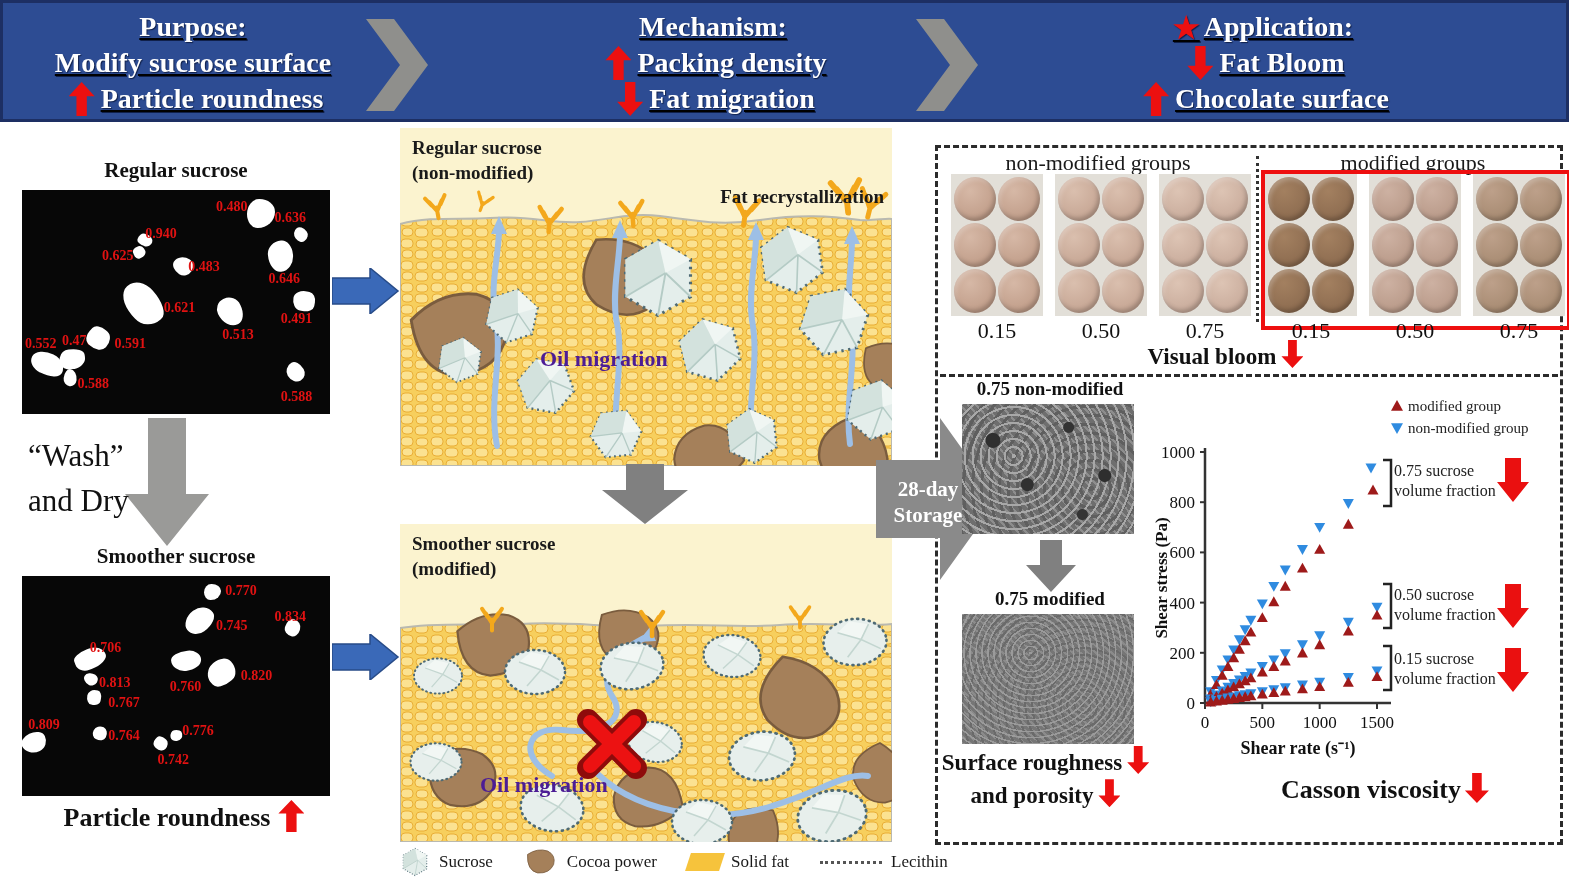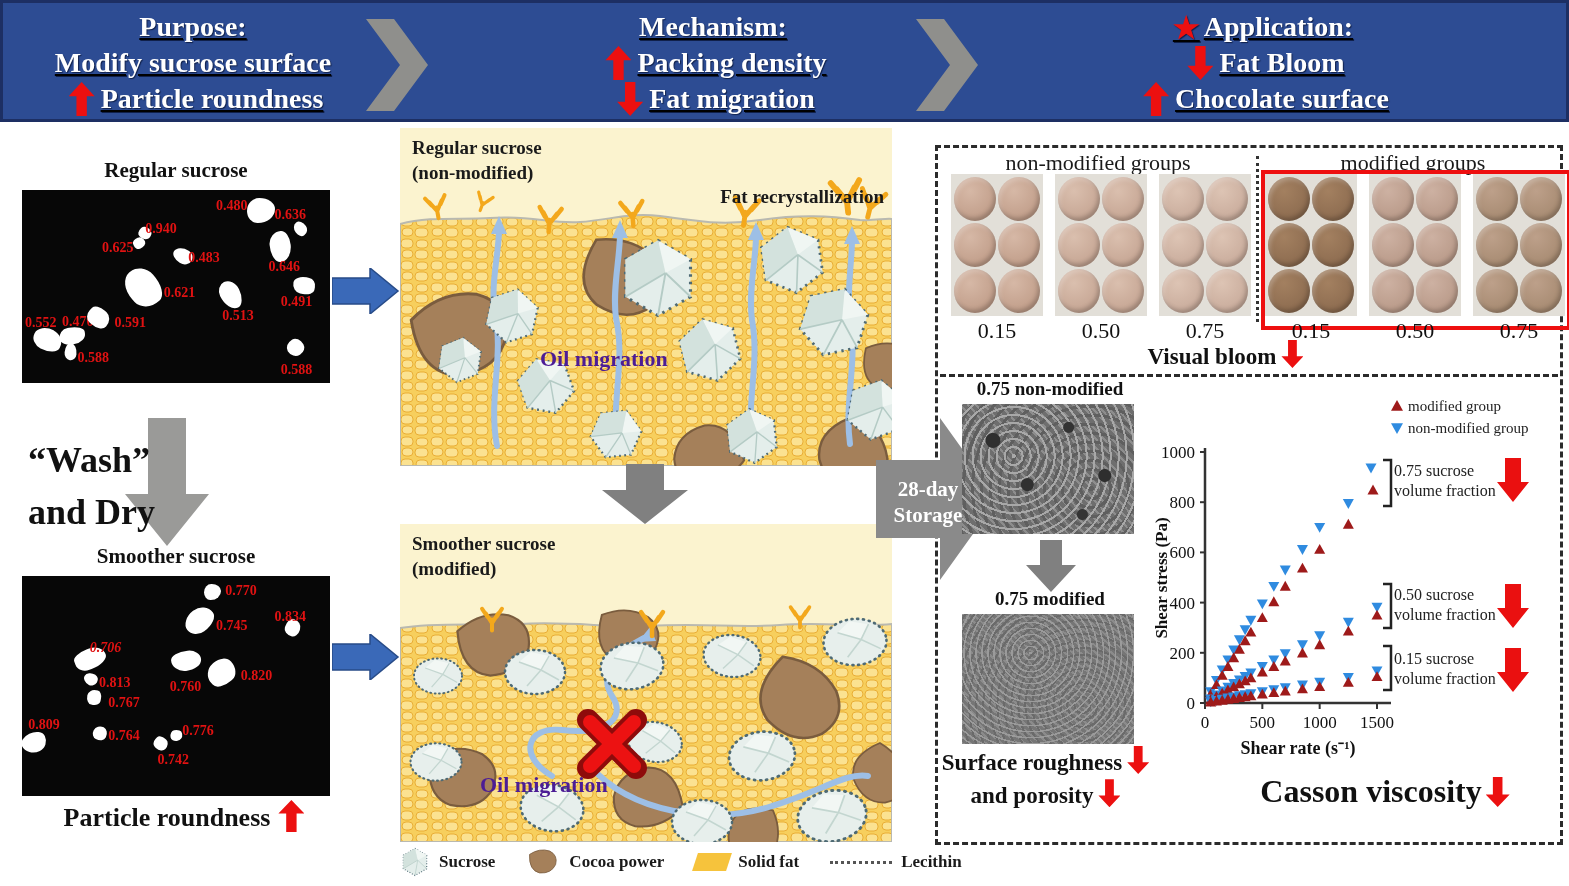--- a/index.html
+++ b/index.html
@@ -18,31 +18,31 @@
   .r-up{clip-path:polygon(50% 0,100% 42%,70% 42%,70% 100%,30% 100%,30% 42%,0 42%);}
   .r-down{clip-path:polygon(50% 100%,100% 58%,70% 58%,70% 0,30% 0,30% 58%,0 58%);}
   .ar-b{width:26px;height:34px;margin:0 6px;}
   .ar-s{width:22px;height:28px;margin:0 5px;vertical-align:-4px;}
   .star::before{content:"★";color:#ec1010;font-size:30px;margin-right:4px;}
   
   .col-title{position:absolute;text-align:center;font-weight:bold;font-size:21px;color:#111;}
   .p-box{position:absolute;left:22px;width:308px;background:#070707;}
   .p-blob{position:absolute;background:#ffffff;}
   .p-val{position:absolute;color:#e01212;font-weight:bold;font-size:14px;white-space:nowrap;}
-  .wash{position:absolute;left:28px;top:434px;font-weight:bold;font-size:36px;color:#111;line-height:1.45;}
+  .wash{position:absolute;left:28px;top:434px;font-weight:normal;font-size:31px;color:#111;line-height:1.45;}
   .roundness{position:absolute;left:26px;top:800px;width:316px;text-align:center;
              font-weight:bold;font-size:26px;color:#111;}
   
   .panel{position:absolute;left:400px;width:492px;}
   .panel-title{position:absolute;left:12px;top:8px;font-weight:bold;font-size:19px;line-height:1.3;color:#1a1a1a;}
   .fat-label{position:absolute;right:8px;top:58px;font-weight:bold;font-size:19px;color:#1a1a1a;}
   .oil-label{position:absolute;font-weight:bold;font-size:22px;color:#4c1d95;}
   
   .mleg{position:absolute;left:400px;top:845px;height:34px;display:flex;align-items:center;gap:9px;}
-  .mleg-label{font-weight:bold;font-size:17px;color:#1a1a1a;margin-right:22px;}
+  .mleg-label{font-weight:normal;font-size:17px;color:#1a1a1a;margin-right:22px;}
   .fat-chip{display:inline-block;width:34px;height:18px;background:#f6c33c;transform:skewX(-18deg);}
   .lec-dots{display:inline-block;width:62px;border-top:3px dotted #555;}
   
   .dash-box{position:absolute;left:935px;top:145px;width:628px;height:700px;
             border:3px dashed #2b2b2b;box-sizing:border-box;}
   .group-title{position:absolute;text-align:center;font-size:22px;color:#1a1a1a;}
   .bloom-panel{position:absolute;width:92px;height:142px;background:#e2dfd8;
                display:grid;grid-template-columns:1fr 1fr;grid-auto-rows:1fr;gap:2px;padding:3px;box-sizing:border-box;}
   .disc{border-radius:50%;box-shadow:inset -2px -3px 4px rgba(0,0,0,.22),inset 2px 3px 4px rgba(255,255,255,.25);}
   .bloom-label{position:absolute;width:92px;text-align:center;font-size:22px;color:#111;}
@@ -142,21 +142,21 @@
           <span>Fat Bloom</span>
         </div>
       <div class="b-line">
           <span class="r-ar r-up ar-b"></span>
           <span>Chocolate surface</span>
         </div>
     </div>
   </div>
 
   <div class="col-title" style="left:22px;top:158px;width:308px;">Regular sucrose</div>
-  <div id="regular-box" class="p-box" style="top:190px;height:193px;">
+  <div id="regular-box" class="p-box" style="top:190px;height:224px;">
       <div class="p-blob" style="left: 73%; top: 4%; width: 9%; height: 13%; border-radius: 44% 56% 62% 38% / 52% 44% 56% 48%; transform: rotate(0deg);"></div>
       <div class="p-val" style="left: 63%; top: 4%;">0.480</div>
       <div class="p-blob" style="left: 88%; top: 17%; width: 5%; height: 6%; border-radius: 58% 42% 48% 52% / 46% 58% 42% 54%; transform: rotate(53deg);"></div>
       <div class="p-val" style="left: 82%; top: 9%;">0.636</div>
       <div class="p-blob" style="left: 38%; top: 19%; width: 4%; height: 6.5%; border-radius: 50% 50% 40% 60% / 55% 45% 60% 40%; transform: rotate(106deg);"></div>
       <div class="p-val" style="left: 40%; top: 16%;">0.940</div>
       <div class="p-blob" style="left: 36%; top: 25%; width: 4%; height: 5.5%; border-radius: 62% 38% 55% 45% / 48% 52% 38% 62%; transform: rotate(159deg);"></div>
       <div class="p-val" style="left: 26%; top: 26%;">0.625</div>
       <div class="p-blob" style="left: 49%; top: 30%; width: 6.5%; height: 8%; border-radius: 44% 56% 62% 38% / 52% 44% 56% 48%; transform: rotate(212deg);"></div>
       <div class="p-val" style="left: 54%; top: 31%;">0.483</div>
@@ -190,21 +190,21 @@
 
   <div class="col-title" style="left:22px;top:544px;width:308px;">Smoother sucrose</div>
   <div id="smoother-box" class="p-box" style="top:576px;height:220px;">
       <div class="p-blob" style="left: 59%; top: 3.5%; width: 5.5%; height: 7.5%; border-radius: 44% 56% 62% 38% / 52% 44% 56% 48%; transform: rotate(0deg);"></div>
       <div class="p-val" style="left: 66%; top: 3%;">0.770</div>
       <div class="p-blob" style="left: 54%; top: 13%; width: 7.5%; height: 14%; border-radius: 58% 42% 48% 52% / 46% 58% 42% 54%; transform: rotate(53deg);"></div>
       <div class="p-val" style="left: 63%; top: 19%; text-align: center;">0.745</div>
       <div class="p-blob" style="left: 85%; top: 20%; width: 5.5%; height: 7%; border-radius: 50% 50% 40% 60% / 55% 45% 60% 40%; transform: rotate(106deg);"></div>
       <div class="p-val" style="left: 82%; top: 15%;">0.834</div>
       <div class="p-blob" style="left: 17%; top: 33%; width: 10.5%; height: 9%; border-radius: 62% 38% 55% 45% / 48% 52% 38% 62%; transform: rotate(159deg);"></div>
-      <div class="p-val" style="left: 22%; top: 29%; font-style: italic;">0.706</div>
+      <div class="p-val" style="left: 22%; top: 29%;">0.706</div>
       <div class="p-blob" style="left: 20%; top: 44%; width: 4.5%; height: 5.5%; border-radius: 44% 56% 62% 38% / 52% 44% 56% 48%; transform: rotate(212deg);"></div>
       <div class="p-val" style="left: 25%; top: 45%;">0.813</div>
       <div class="p-blob" style="left: 50%; top: 32%; width: 6.5%; height: 13.5%; border-radius: 58% 42% 48% 52% / 46% 58% 42% 54%; transform: rotate(265deg);"></div>
       <div class="p-val" style="left: 48%; top: 47%;">0.760</div>
       <div class="p-blob" style="left: 60%; top: 38%; width: 9.5%; height: 11.5%; border-radius: 50% 50% 40% 60% / 55% 45% 60% 40%; transform: rotate(318deg);"></div>
       <div class="p-val" style="left: 71%; top: 42%;">0.820</div>
       <div class="p-blob" style="left: 21%; top: 52%; width: 4.5%; height: 7%; border-radius: 62% 38% 55% 45% / 48% 52% 38% 62%; transform: rotate(11deg);"></div>
       <div class="p-val" style="left: 28%; top: 54%;">0.767</div>
       <div class="p-blob" style="left: 0.5%; top: 70%; width: 6.5%; height: 11.5%; border-radius: 44% 56% 62% 38% / 52% 44% 56% 48%; transform: rotate(64deg);"></div>
       <div class="p-val" style="left: 2%; top: 64%;">0.809</div>
@@ -553,17 +553,17 @@
       <path d="M238,196 h8 v44 h-8" stroke="#222" stroke-width="2.5" fill="none"></path>
       <text x="249" y="212" font-size="16" fill="#222">0.50 sucrose</text>
       <text x="249" y="232" font-size="16" fill="#222">volume fraction</text>
       <polygon points="360,196 376,196 376,220 384,220 368,240 352,220 360,220" fill="#ea1010"></polygon>
       <path d="M238,258 h8 v44 h-8" stroke="#222" stroke-width="2.5" fill="none"></path>
       <text x="249" y="276" font-size="16" fill="#222">0.15 sucrose</text>
       <text x="249" y="296" font-size="16" fill="#222">volume fraction</text>
       <polygon points="360,260 376,260 376,284 384,284 368,304 352,284 360,284" fill="#ea1010"></polygon>
     </svg>
 
-  <div class="caption" style="left:1230px;top:773px;width:310px;font-size:32px;">
+  <div class="caption" style="left:1230px;top:773px;width:310px;font-size:26px;">
     <span>Casson viscosity</span><span class="r-ar r-down" style="width:24px;height:30px;margin-left:4px;vertical-align:-5px;"></span>
   </div>
 
 </div>
 
 </body></html>

